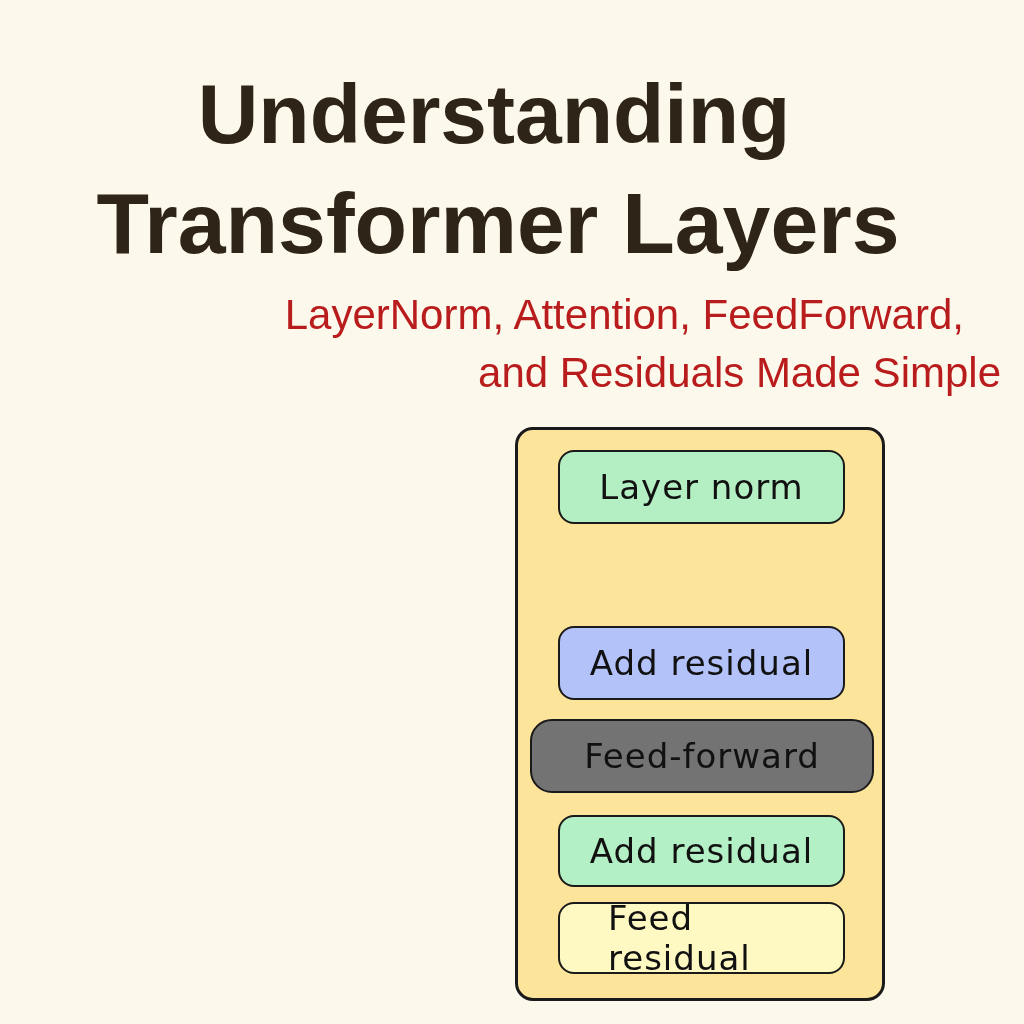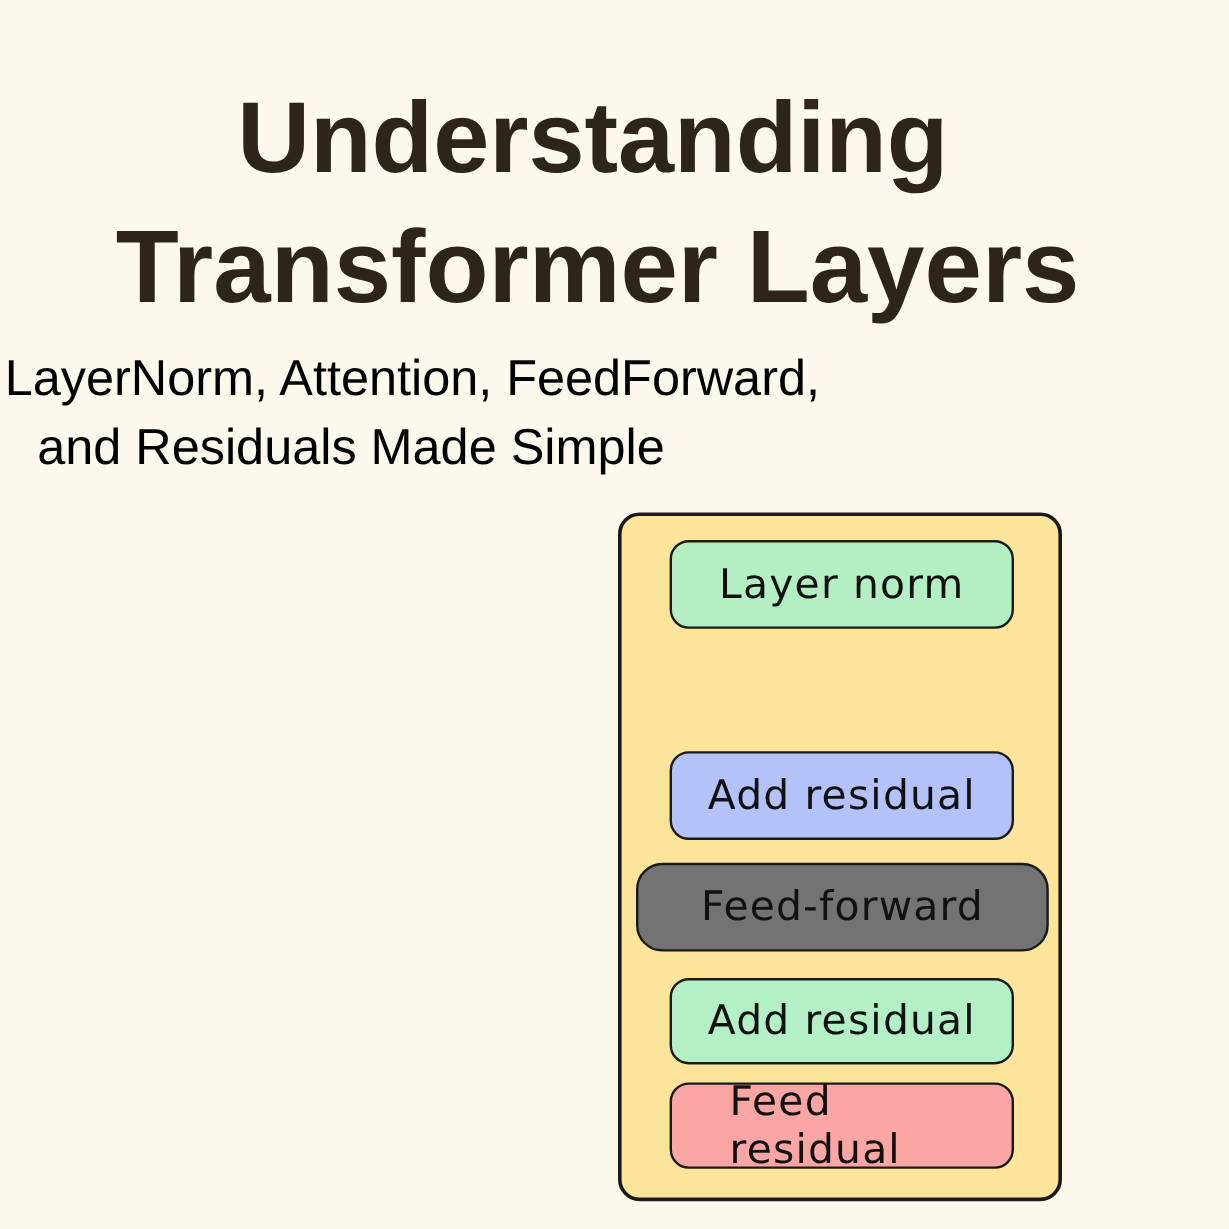--- a/index.html
+++ b/index.html
@@ -26,28 +26,28 @@
       letter-spacing: 0px;
       color: #2e2417;
       line-height: 1;
     }
     .title.l1 { top: 72px; left: -18px; }
     .title.l2 { top: 180px; left: -14px; font-size: 86px; }
     .subtitle {
       position: absolute;
       left: 0;
       width: 960px;
-      text-align: left;
+      text-align: right;
       font-family: "Liberation Sans", sans-serif;
       font-size: 42px;
-      color: #000000;
+      color: #b91c1c;
       line-height: 1;
     }
     .subtitle.l1 { top: 294px; left: 4px; }
-    .subtitle.l2 { top: 352px; left: 6px; padding-left: 25px; }
+    .subtitle.l2 { top: 352px; left: 16px; padding-left: 25px; }
 
     .stack {
       position: absolute;
       left: 515px;
       top: 427px;
       width: 370px;
       height: 574px;
       background: #fde49b;
       border: 3px solid #1a1a1a;
       border-radius: 18px;
@@ -78,14 +78,14 @@
 <div>
   <div class="subtitle l1">LayerNorm, Attention, FeedForward,</div>
   <div class="subtitle l2">and Residuals Made Simple</div>
 </div>
 
 <div class="stack">
   <div class="block" style="left:40px; top:20px; width:287px; height:74px; background:#b3efc3;">Layer norm</div>
   <div class="block" style="left:40px; top:196px; width:287px; height:74px; background:#b3c3fa;">Add residual</div>
   <div class="block" style="left:12px; top:289px; width:344px; height:74px; background:#737373; border-radius:22px;">Feed-forward</div>
   <div class="block" style="left:40px; top:385px; width:287px; height:72px; background:#b3f0c5;">Add residual</div>
-  <div class="block" style="left:40px; top:472px; width:287px; height:72px; background:#fca5a5;padding-left:48px;">Feed residual</div>
+  <div class="block" style="left:40px; top:472px; width:287px; height:72px; background:#fef9c3;padding-left:48px;">Feed residual</div>
 </div>
 
 </body></html>

